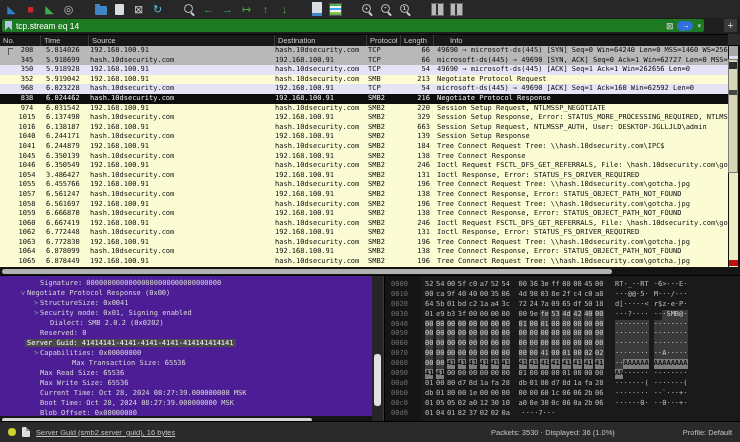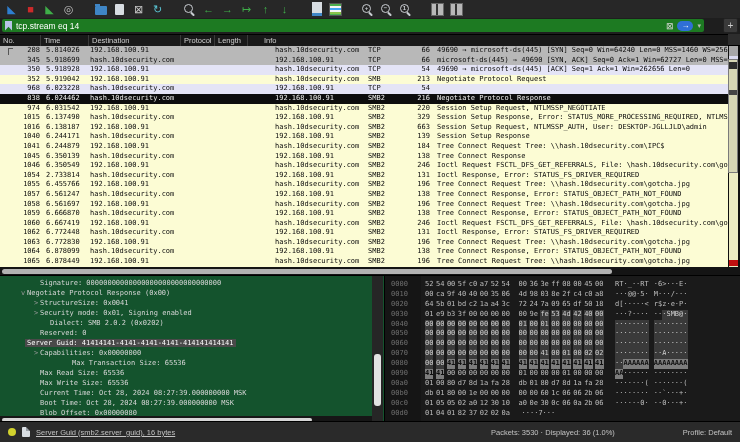--- a/index.html
+++ b/index.html
@@ -45,36 +45,36 @@
   .hcell:first-child{border-left:none;}
   .hc0{width:40px;} .hc1{width:48px;} .hc2{width:186px;} .hc3{width:92px;}
   .hc4{width:34px;} .hc5{width:33px;} .hc6{flex:1;padding-left:16px;}
   .hcorner{position:absolute;top:34px;right:0;width:12px;height:11px;background:#2d2d2d;border-bottom:1px solid #000;}
   .rows{position:absolute;top:46px;left:0;right:12px;height:220.8px;overflow:hidden;
         font-family:"DejaVu Sans Mono",monospace;font-size:7px;}
   .prow{display:flex;height:9.6px;line-height:9.6px;white-space:nowrap;color:#0a0a0a;}
   .prow.gray{background:#b8b8b8;} .prow.lav{background:#e4e4f6;} .prow.yel{background:#fcfcd4;}
   .prow.sel{background:#0d0d0d;color:#efefef;}
   .pc{overflow:hidden;white-space:nowrap;box-sizing:border-box;}
-  .c-gut{width:14px;} .c-no{width:26px;text-align:right;} .c-time{width:48px;padding-left:6px;}
+  .c-gut{width:14px;} .c-no{width:26px;text-align:center;} .c-time{width:48px;padding-left:6px;}
   .c-src{width:186px;padding-left:2px;} .c-dst{width:92px;padding-left:1px;}
   .c-proto{width:37px;padding-left:2px;} .c-len{width:30px;text-align:right;padding-right:3px;}
   .c-info{flex:1;padding-left:4px;}
   .convbracket{position:absolute;left:8px;top:2px;width:4px;height:6px;
                border-left:1px solid #555;border-top:1px solid #555;}
   
   .minimap{position:absolute;top:46px;right:0;width:12px;height:220.8px;background:#101010;}
   .mmtrack{position:absolute;left:1px;top:0;width:9px;height:100%;background:#ececc2;}
   .mmseg{position:absolute;left:0;width:100%;}
   .mmthumb{position:absolute;left:0;top:13px;width:8px;height:112px;border:1px solid #7a7a7a;background:rgba(120,120,120,.18);}
   
   .hscroll{position:absolute;top:267px;left:0;right:0;height:8px;background:#141414;}
   .hthumb{position:absolute;left:2px;top:1.5px;width:610px;height:5px;background:#b2b2b2;border-radius:3px;}
   
-  .panes{position:absolute;top:275px;left:0;right:0;height:147px;background:#14532d;border-top:1px solid #000;}
+  .panes{position:absolute;top:275px;left:0;right:0;height:147px;background:#4c1d95;border-top:1px solid #000;}
   .detail{position:absolute;left:0;top:0;width:372px;height:100%;overflow:hidden;
           font-family:"DejaVu Sans Mono",monospace;font-size:7px;color:#d6d6d6;padding-top:2px;box-sizing:border-box;}
   .drow{height:10px;line-height:10px;white-space:nowrap;}
   .darrow{display:inline-block;width:8px;color:#9a9a9a;text-align:center;}
   .dsel{background:#4a4a4a;color:#fff;padding:0 2px;}
   .dvscroll{position:absolute;left:372px;top:0;width:11px;height:100%;background:#262626;}
   .dvthumb{position:absolute;left:2px;top:78px;width:7px;height:52px;background:#e2e2e2;border-radius:3px;}
   .dhscroll{position:absolute;left:0;bottom:0;width:372px;height:7px;background:#161616;}
   .dhthumb{position:absolute;left:2px;top:1.5px;width:310px;height:4px;background:#d6d6d6;border-radius:2px;}
   .hexpane{position:absolute;left:384px;top:0;right:0;height:100%;overflow:hidden;
@@ -166,20 +166,21 @@
       <span class="fctl">⊠</span>
       <span class="fctl fapply">→</span>
       <span class="fctl fcaret">▾</span>
     </div>
     <div class="fadd">+</div>
   </div>
 
   <div class="pheader">
       <span class="hcell hc0">No.</span>
       <span class="hcell hc1">Time</span>
+      <span class="hcell hc2">Source</span>
       <span class="hcell hc3">Destination</span>
       <span class="hcell hc4">Protocol</span>
       <span class="hcell hc5">Length</span>
       <span class="hcell hc6">Info</span>
     </div>
   <div class="hcorner"></div>
 
   <div class="rows">
     <div class="convbracket"></div>
   <div class="prow gray">
@@ -223,20 +224,21 @@
         <span class="pc c-info">Negotiate Protocol Request</span>
       </div>
       <div class="prow lav">
         <span class="pc c-gut"></span>
         <span class="pc c-no">968</span>
         <span class="pc c-time">6.023228</span>
         <span class="pc c-src">hash.10dsecurity.com</span>
         <span class="pc c-dst">192.168.100.91</span>
         <span class="pc c-proto">TCP</span>
         <span class="pc c-len">54</span>
+        <span class="pc c-info">microsoft-ds(445) → 49690 [ACK] Seq=1 Ack=160 Win=62592 Len=0</span>
       </div>
       <div class="prow sel">
         <span class="pc c-gut"></span>
         <span class="pc c-no">838</span>
         <span class="pc c-time">6.024462</span>
         <span class="pc c-src">hash.10dsecurity.com</span>
         <span class="pc c-dst">192.168.100.91</span>
         <span class="pc c-proto">SMB2</span>
         <span class="pc c-len">216</span>
         <span class="pc c-info">Negotiate Protocol Response</span>
@@ -307,21 +309,21 @@
         <span class="pc c-time">6.350549</span>
         <span class="pc c-src">192.168.100.91</span>
         <span class="pc c-dst">hash.10dsecurity.com</span>
         <span class="pc c-proto">SMB2</span>
         <span class="pc c-len">246</span>
         <span class="pc c-info">Ioctl Request FSCTL_DFS_GET_REFERRALS, File: \hash.10dsecurity.com\gotcha.jpg</span>
       </div>
       <div class="prow yel">
         <span class="pc c-gut"></span>
         <span class="pc c-no">1054</span>
-        <span class="pc c-time">2.733814</span>
+        <span class="pc c-time">3.486427</span>
         <span class="pc c-src">hash.10dsecurity.com</span>
         <span class="pc c-dst">192.168.100.91</span>
         <span class="pc c-proto">SMB2</span>
         <span class="pc c-len">131</span>
         <span class="pc c-info">Ioctl Response, Error: STATUS_FS_DRIVER_REQUIRED</span>
       </div>
       <div class="prow yel">
         <span class="pc c-gut"></span>
         <span class="pc c-no">1055</span>
         <span class="pc c-time">6.455766</span>

